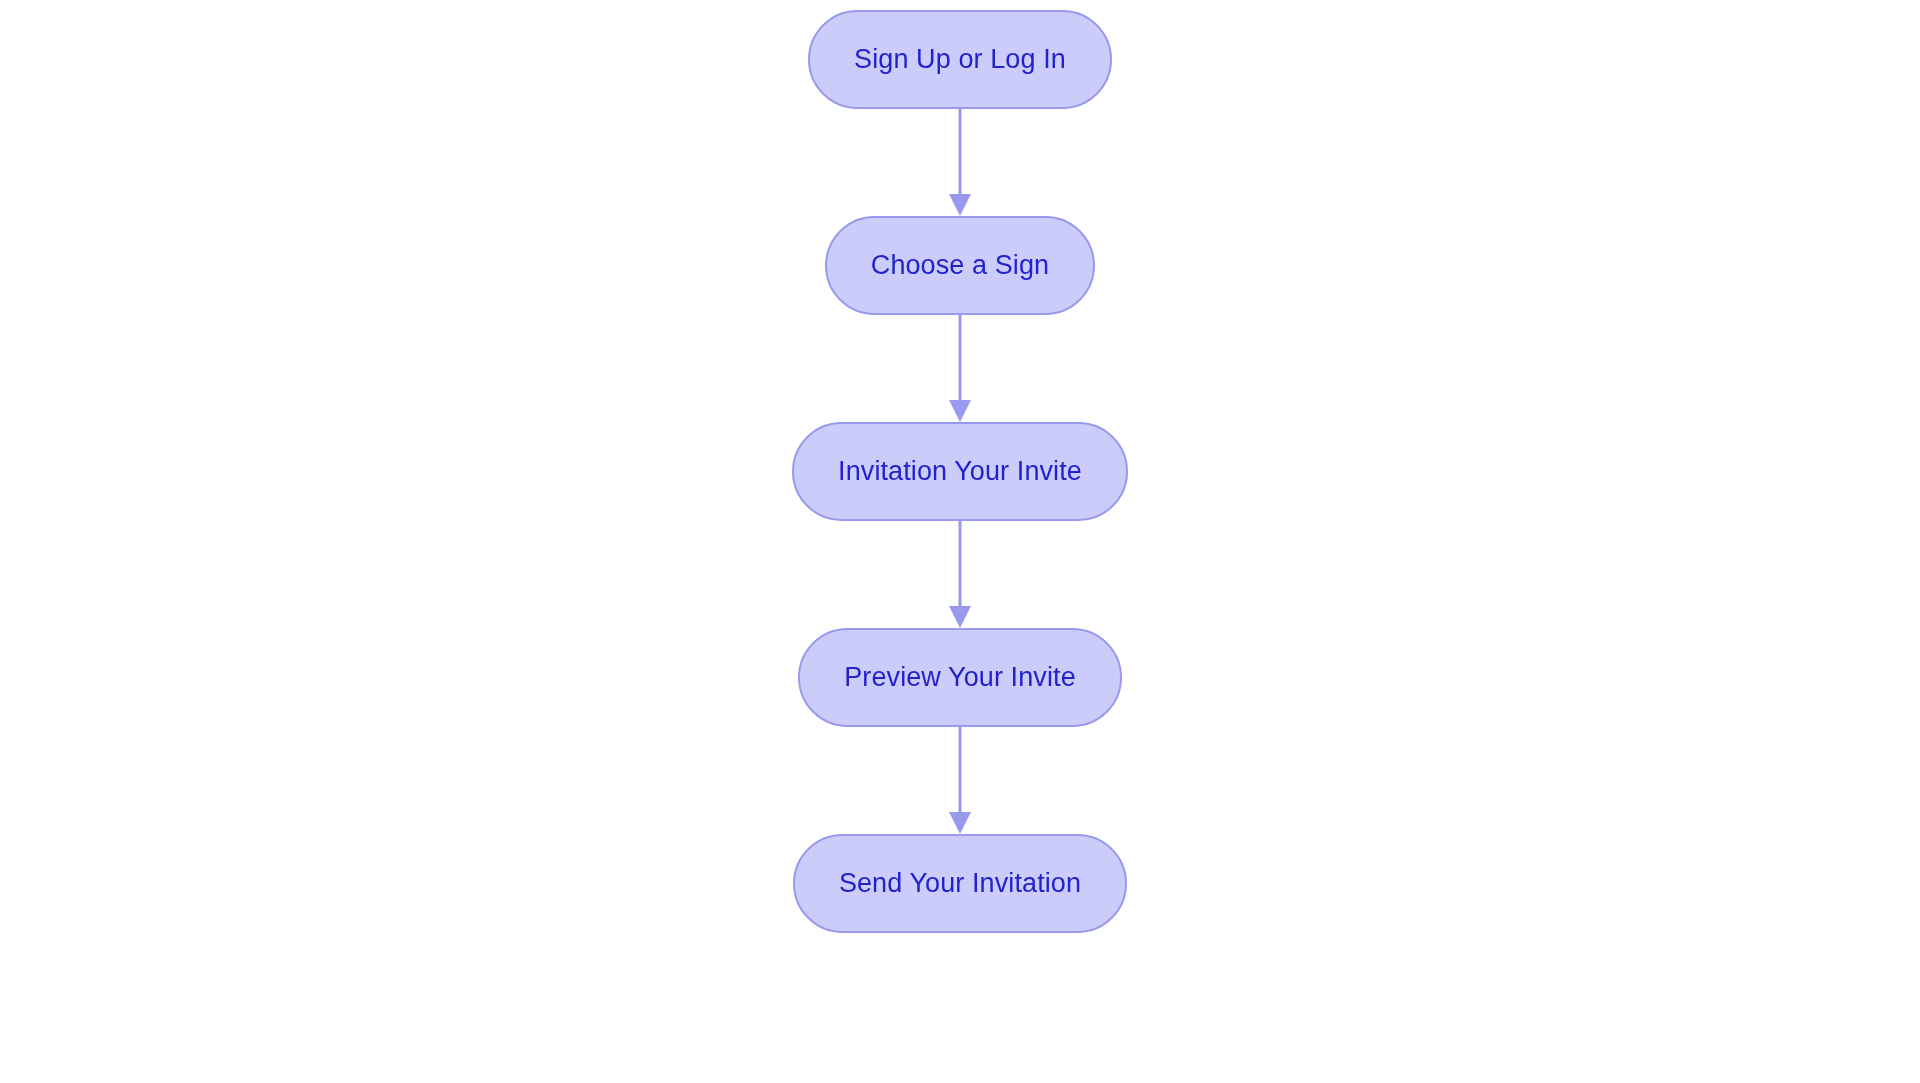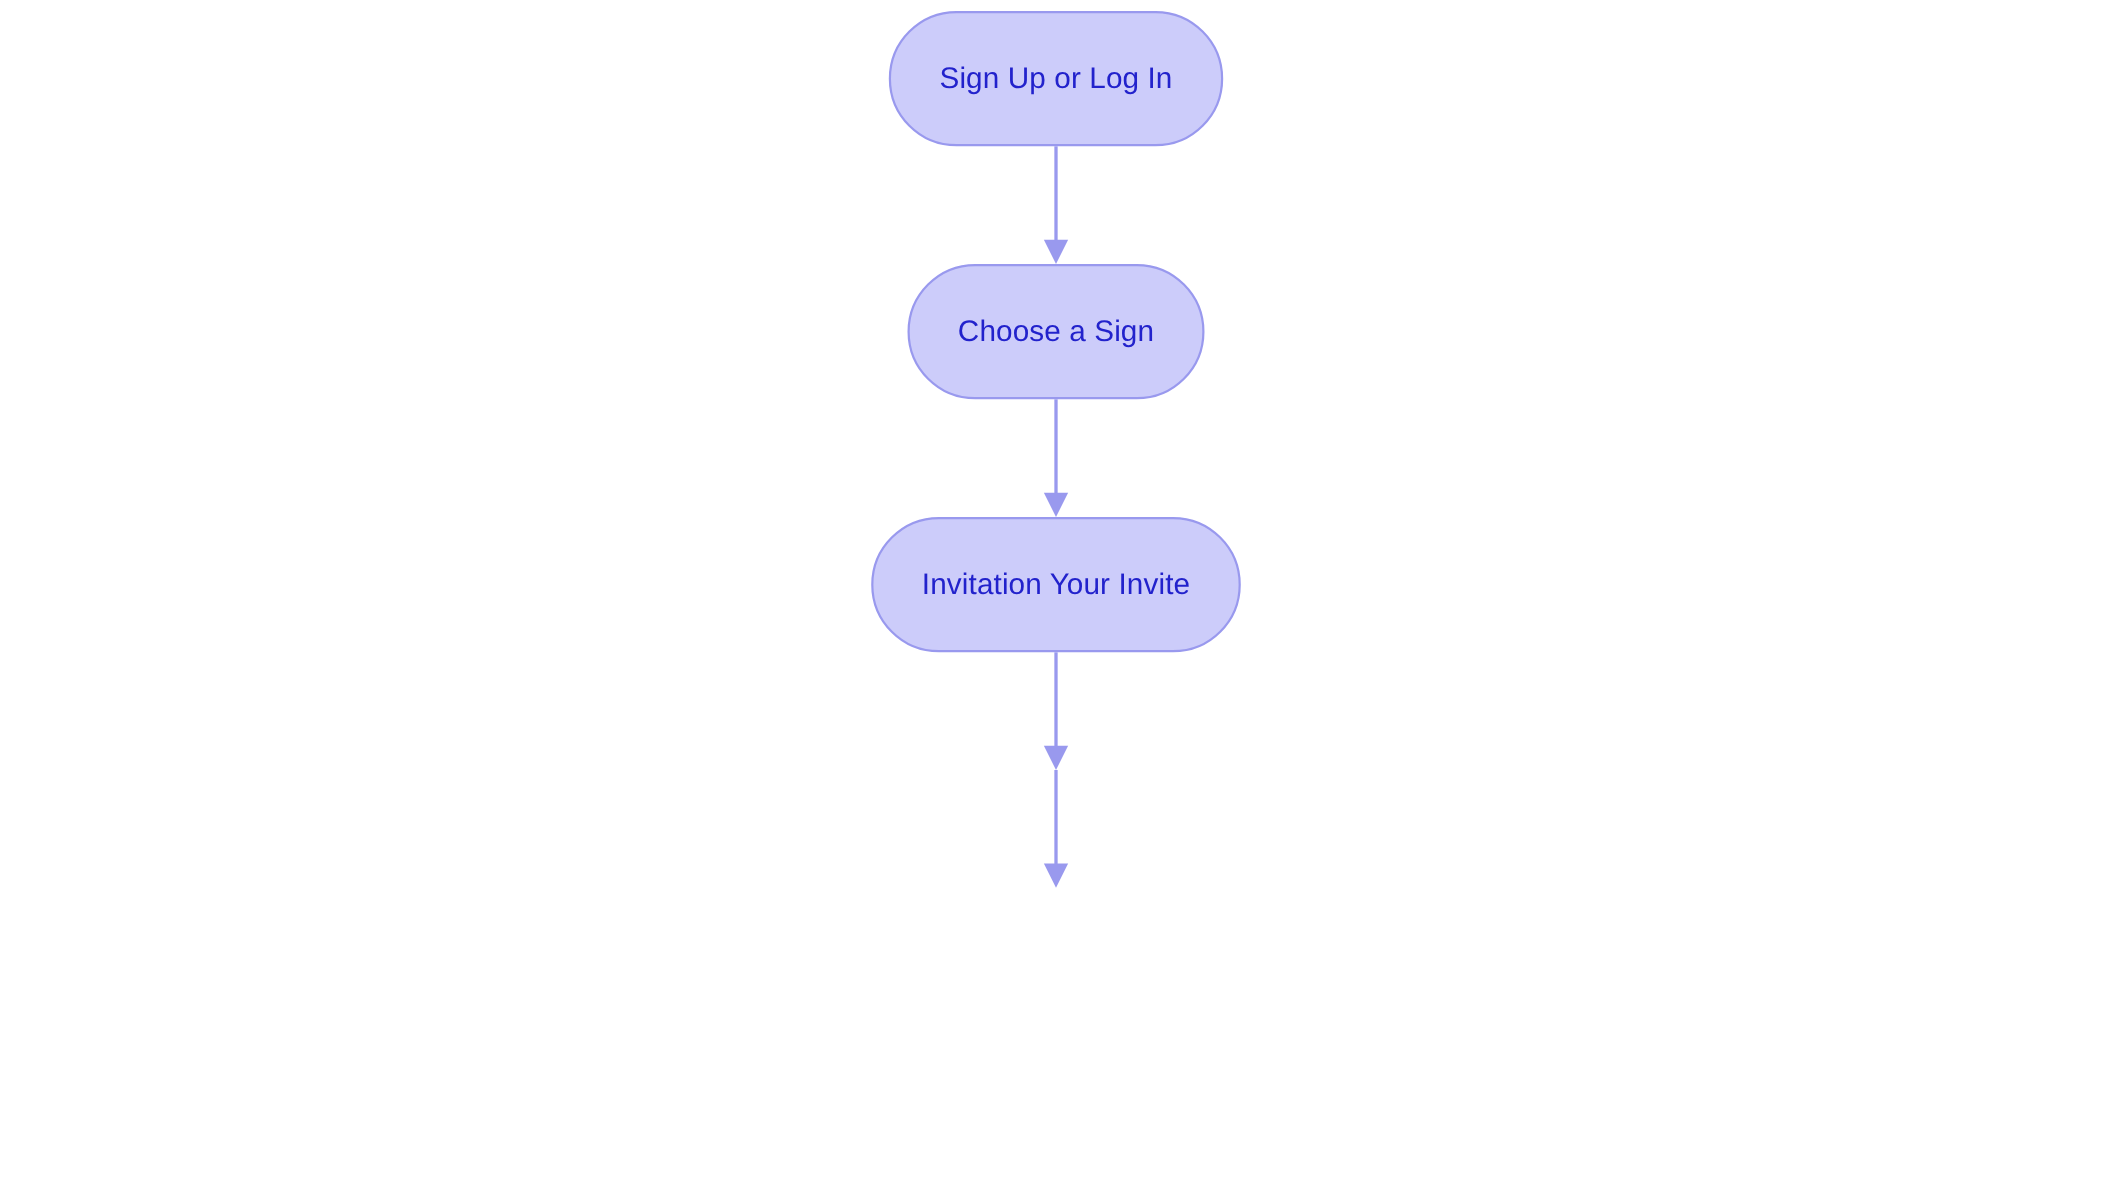--- a/index.html
+++ b/index.html
@@ -33,21 +33,21 @@
     align-items: center;
     justify-content: flex-start;
     padding-top: 10px;
     box-sizing: border-box;
   }
 
   .flow-node {
     display: flex;
     align-items: center;
     justify-content: center;
-    height: 123px;
+    height: 99px;
     box-sizing: border-box;
     background: #ccccfa;
     border: 2px solid #9999ee;
     border-radius: 62px;
     color: #2222cc;
     font-size: 27px;
     font-family: "Liberation Sans", sans-serif;
     font-weight: 400;
     letter-spacing: 0.1px;
     white-space: nowrap;
@@ -113,21 +113,27 @@
 
     <div class="flow-node">
       <span class="node-label">Invitation Your Invite</span>
     </div>
 
     <div class="flow-connector">
       <div class="connector-line"></div>
       <div class="connector-head"></div>
     </div>
 
+    <div class="flow-node">
+      <span class="node-label">Preview Your Invite</span>
+    </div>
 
     <div class="flow-connector">
       <div class="connector-line"></div>
       <div class="connector-head"></div>
     </div>
 
+    <div class="flow-node">
+      <span class="node-label">Send Your Invitation</span>
+    </div>
 
   </div>
 </div>
 
 </body></html>

